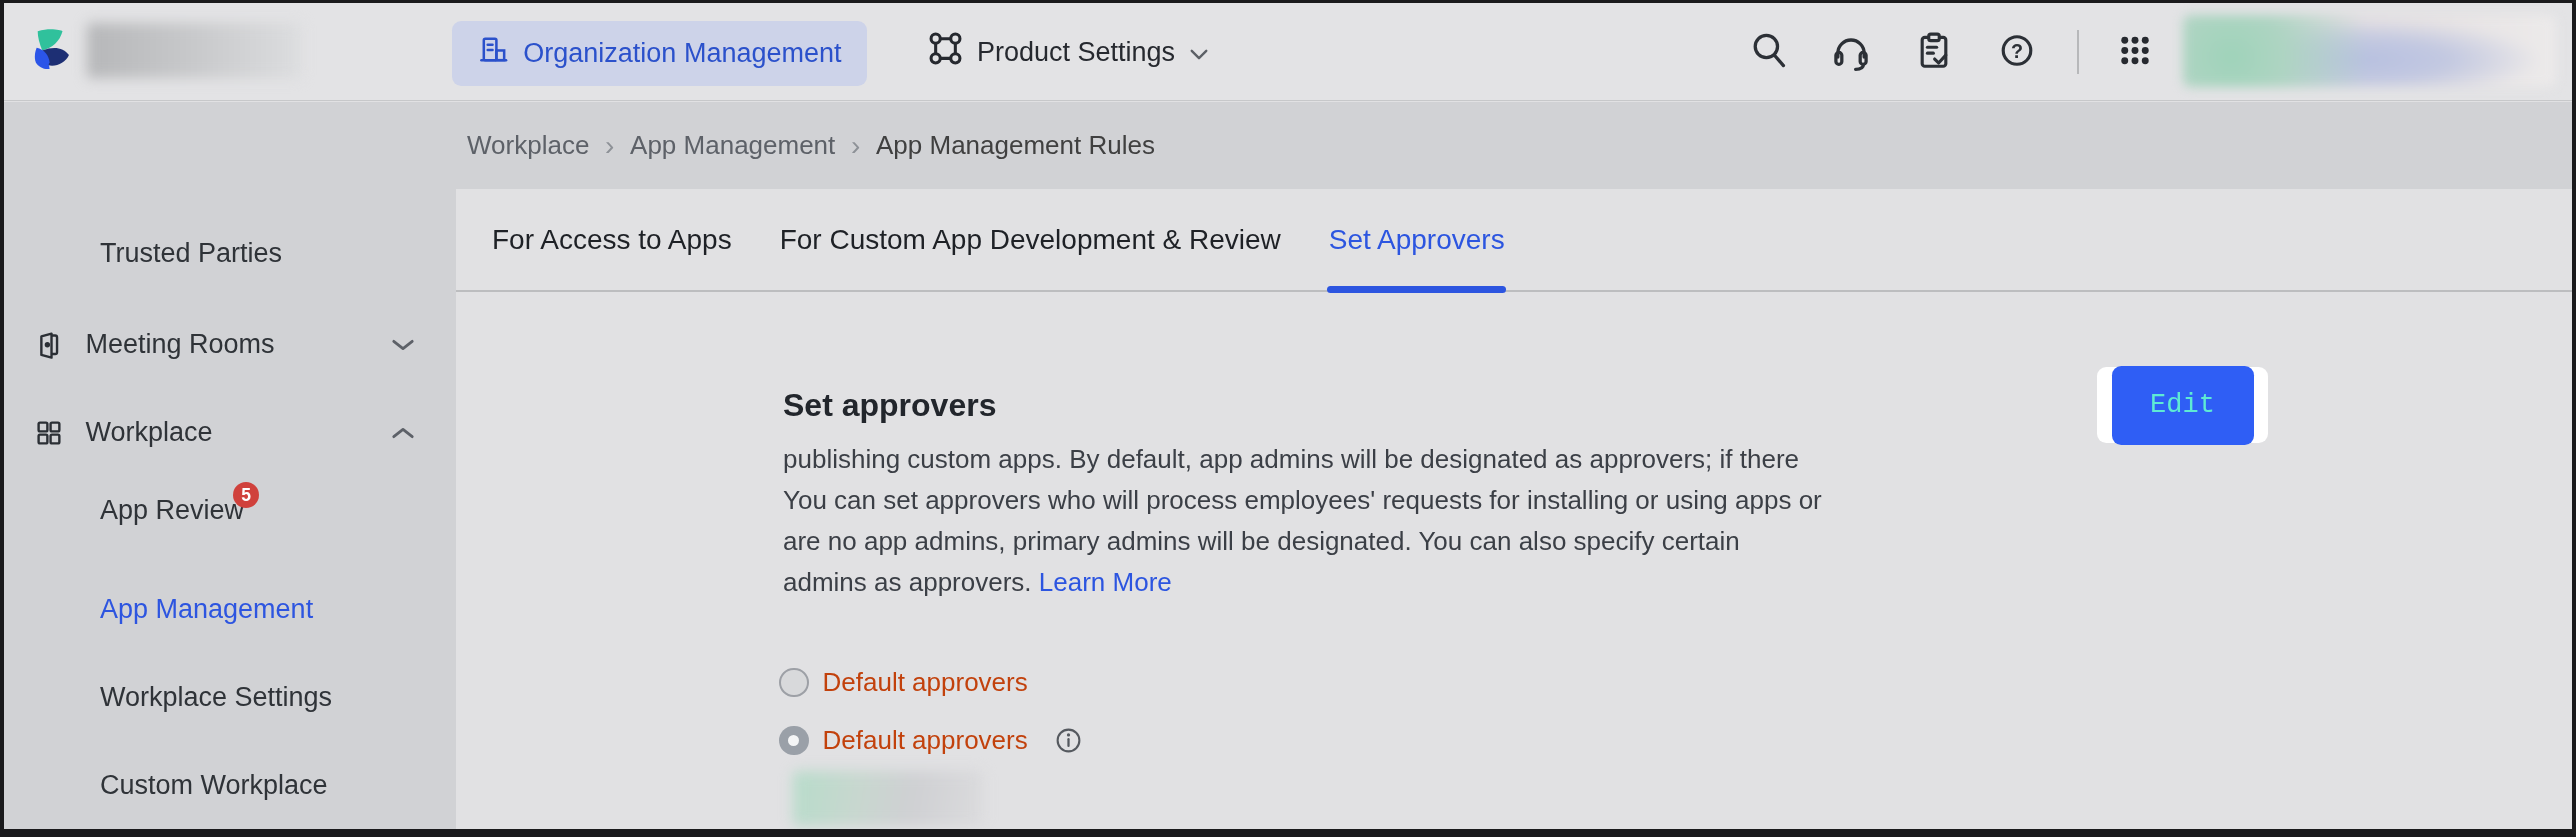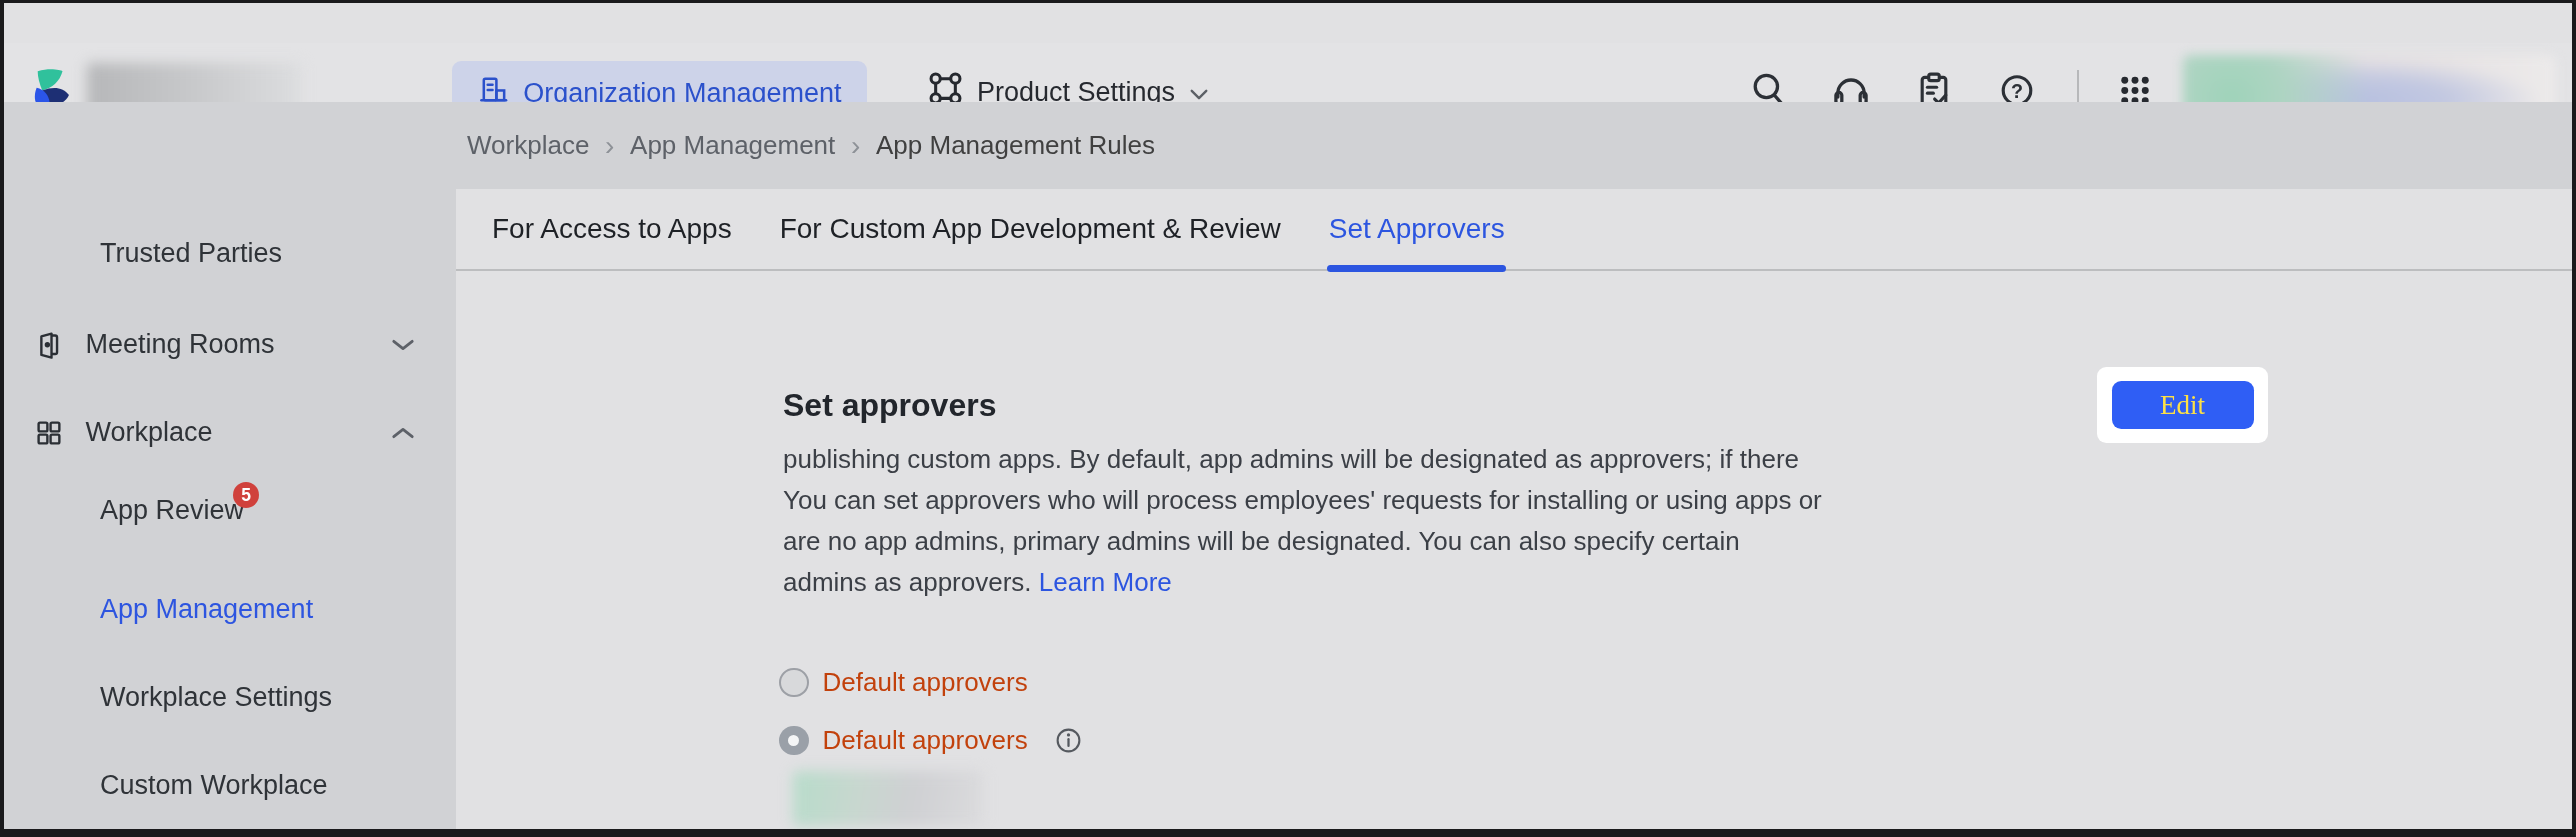--- a/index.html
+++ b/index.html
@@ -5,21 +5,21 @@
   * { margin:0; padding:0; box-sizing:border-box; }
   html,body { background:#111; }
   .screen {
     position:relative; width:2576px; height:837px;
     border:4.6px solid #1a1a1c; border-top-width:3.7px; border-bottom-width:8.3px;
     background:#e1e1e3; overflow:hidden;
     font-family:"Liberation Sans","DejaVu Sans",sans-serif;
     color:#24282e;
   }
   
-  .topbar { position:absolute; left:0; right:0; top:0; height:98px; background:#e3e3e5; border-bottom:0.9px solid #c7c8ca;margin-top:40px; }
+  .topbar { position:absolute; left:0; right:0; top:0; height:98px; background:#e3e3e5; border-bottom:0.9px solid #c7c8ca; }
   .topbar .abs { position:absolute; top:50%; transform:translateY(-50%); }
   .logo { left:28px; }
   .blur-name {
     position:absolute; left:83px; top:20px; width:214px; height:55px; border-radius:3.7px;
     background:linear-gradient(90deg,#b6b7b9, #c6c7c9 45%, #d2d3d5 75%, #dcdddf);
     filter:blur(6.5px);
   }
   .org-btn {
     position:absolute; left:448px; top:17.5px; width:415px; height:65px;
     background:#cdd3e9; border:none; border-radius:9.2px;
@@ -58,41 +58,41 @@
     display:flex; align-items:center; justify-content:center;
   }
   
   .main { position:absolute; left:452px; top:99px; right:0; bottom:0; background:#d1d2d5; }
   .breadcrumb { position:absolute; left:11px; top:0; right:0; height:87px; display:flex; align-items:center; font-size:26px; }
   .crumb { color:#5d6168; cursor:pointer; }
   .crumb.last { color:#404040; cursor:default; }
   .crumb-sep { color:#8d9197; font-size:28px; margin:0 15.7px; }
   .card { position:absolute; left:0; top:87px; right:0; bottom:0; background:#e1e1e3; }
   .tabs {
-    position:absolute; left:0; right:0; top:0; height:82px;
+    position:absolute; left:0; right:0; top:0; height:103px;
     display:flex; align-items:center; gap:48px; padding-left:36px;
     border-bottom:2.8px solid #bcbdbf; font-size:28px; color:#1e2126;
   }
   .tab { position:relative; height:100%; display:flex; align-items:center; cursor:pointer; }
   .tab.active { color:#2c55e0; }
   .tab.active::after {
     content:""; position:absolute; left:-1.8px; right:-1.8px; bottom:-2.8px; height:6.5px;
     background:#2c55e0; border-radius:3.7px;
   }
   .content { position:absolute; left:0; right:0; top:106px; bottom:0; }
   .page-title { position:absolute; left:327px; top:92px; font-size:32px; font-weight:600; color:#22262c; }
   .spotlight {
     position:absolute; left:1641px; top:72px; width:171px; height:76px;
     background:#ffffff; border-radius:9.2px;
     display:flex; align-items:center; justify-content:center;
   }
   .edit-btn {
-    width:142px; height:48px; background:#2f5ef5; color:#fde047;
+    width:142px; height:79px; background:#2f5ef5; color:#5eead4;
     border:none; border-radius:9.2px; font-size:27px; cursor:pointer;
-    font-family:Liberation Serif, serif;
+    font-family:Liberation Mono, monospace;
   }
   .desc { position:absolute; left:327px; top:144px; font-size:26px; line-height:41px; color:#3b3f46; }
   .desc div { white-space:nowrap; }
   .link { color:#2c55e0; cursor:pointer; text-decoration:none; }
   .radio-row { position:absolute; left:323px; display:flex; align-items:center; gap:14px; font-size:26px; color:#c2410c; }
   .radio { width:29.5px; height:29.5px; border-radius:50%; flex:0 0 auto; cursor:pointer; }
   .radio.off { border:2.8px solid #9da0a6; background:#d8d9db; }
   .radio.on { background:#9aa0a8; position:relative; }
   .radio.on::after { content:""; position:absolute; left:9.2px; top:9.2px; width:11px; height:11px; border-radius:50%; background:#f4f5f6; }
   .info-ic { margin-left:12px; display:flex; cursor:pointer; }

